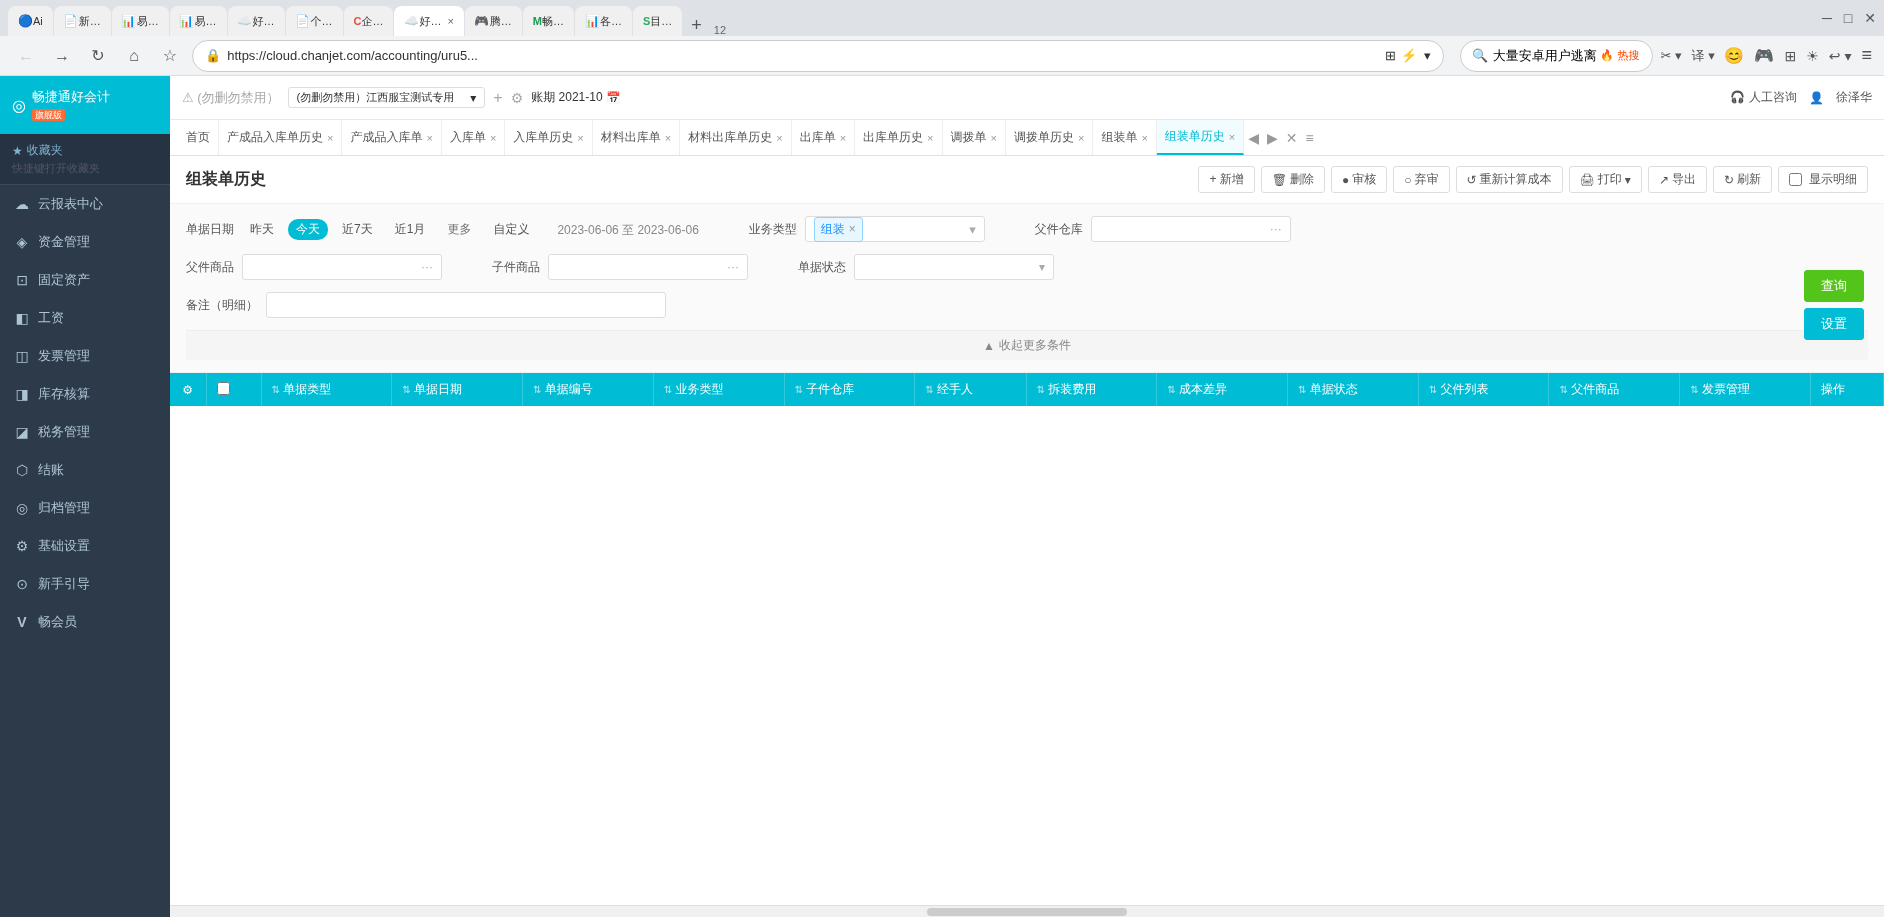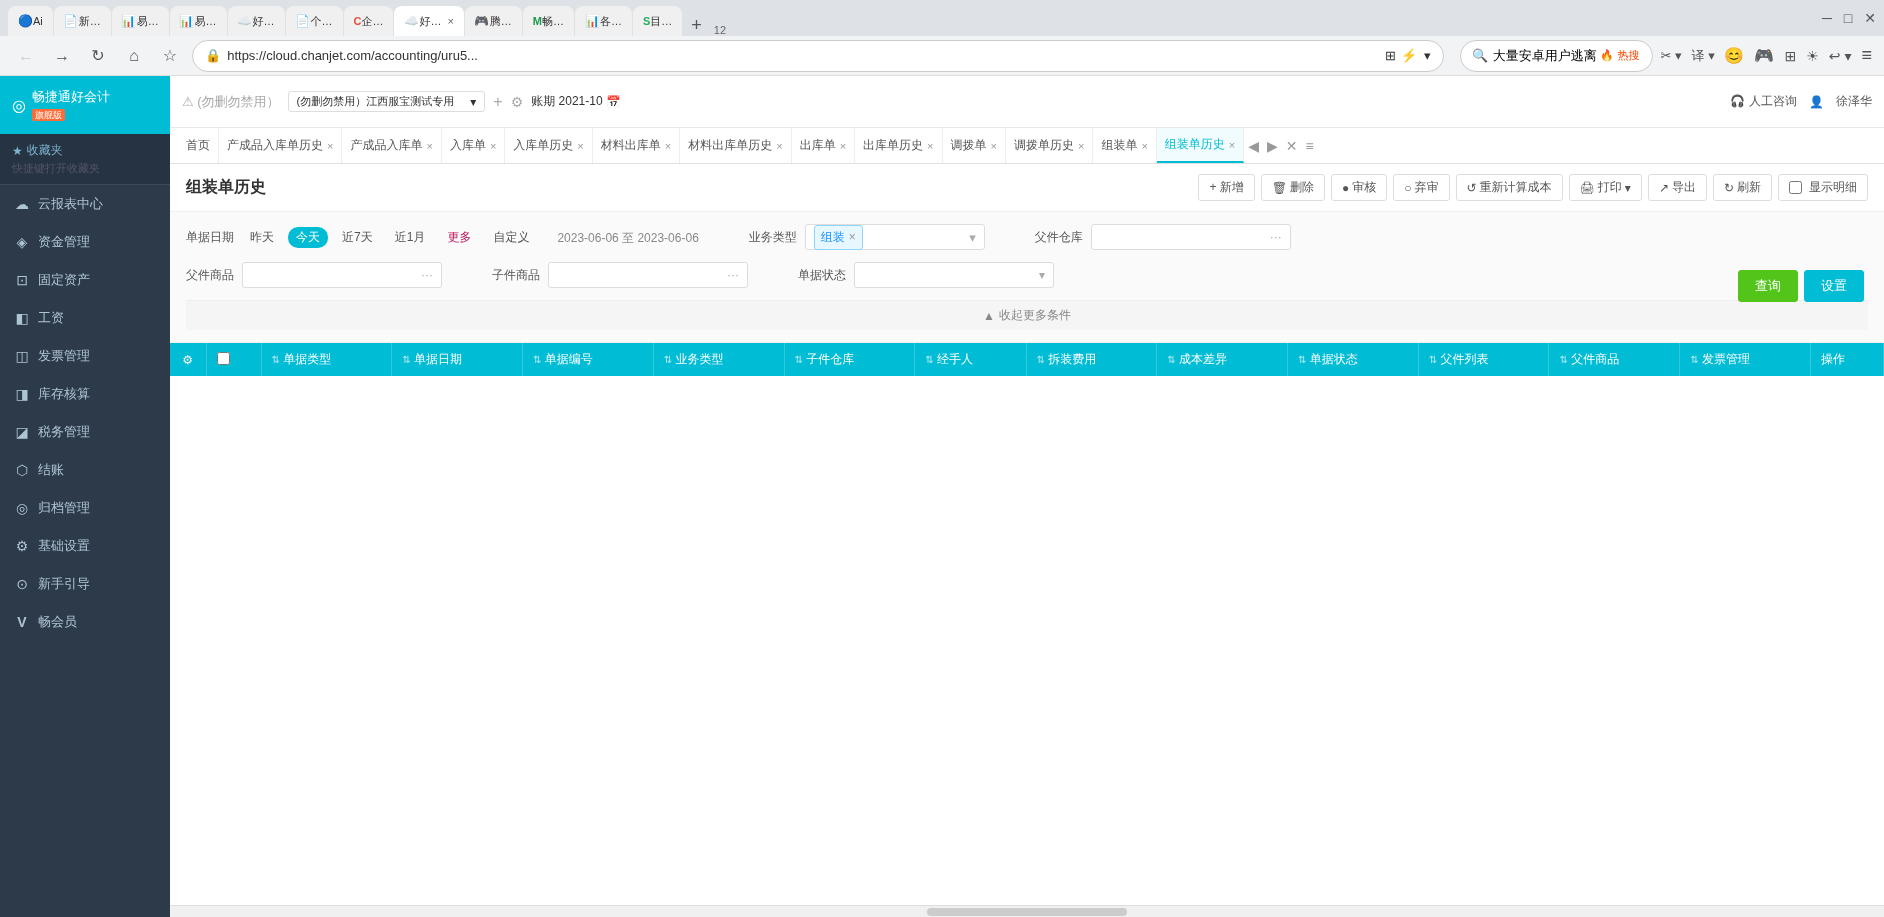--- a/index.html
+++ b/index.html
@@ -34,21 +34,21 @@
     .favorites-title { color: #7fb3d0; font-size: 12px; display: flex; align-items: center; gap: 4px; }
     .favorites-subtitle { color: #556; font-size: 11px; margin-top: 2px; }
     .sidebar-nav { flex: 1; overflow-y: auto; }
     .sidebar-item { display: flex; align-items: center; padding: 10px 14px; color: #adc4d4; font-size: 13px; cursor: pointer; gap: 8px; }
     .sidebar-item .icon { width: 16px; height: 16px; display: flex; align-items: center; justify-content: center; font-size: 14px; }
 
     
     .main-content { flex: 1; display: flex; flex-direction: column; overflow: hidden; }
 
     
-    .app-header { background: #fff; border-bottom: 1px solid #e8e8e8; padding: 0 12px; height: 52px; display: flex; align-items: center; gap: 8px; }
+    .app-header { background: #fff; border-bottom: 1px solid #e8e8e8; padding: 0 12px; height: 44px; display: flex; align-items: center; gap: 8px; }
     .company-selector { display: flex; align-items: flex-end; gap: 16px; font-size: 12px; color: #333; cursor: pointer; border: 1px solid #ddd; padding: 2px 8px; border-radius: 3px; }
     .period-selector { display: flex; align-items: center; gap: 4px; font-size: 12px; color: #333; }
     .header-right { margin-left: auto; display: flex; align-items: center; gap: 12px; font-size: 12px; color: #555; }
 
     
     .tab-bar { background: #fff; border-bottom: 1px solid #e0e0e0; display: flex; align-items: center; padding: 0 8px; height: 36px; overflow: hidden; }
     .page-tab { display: flex; align-items: center; padding: 0 8px; height: 100%; font-size: 12px; color: #555; cursor: pointer; border-right: 1px solid #eee; white-space: nowrap; gap: 4px; flex-shrink: 0; }
     .page-tab.active { color: #00bcd4; border-bottom: 2px solid #00bcd4; background: #f0fcfd; }
     .page-tab .close-btn { color: #999; font-size: 11px; }
     .tab-nav-btn { padding: 0 4px; color: #999; cursor: pointer; font-size: 14px; }
@@ -69,21 +69,21 @@
     .filter-item { display: flex; align-items: center; gap: 8px; }
     .filter-label { font-size: 12px; color: #555; white-space: nowrap; }
     .date-filter { display: flex; align-items: flex-end; gap: 6px; }
     .date-btn { padding: 2px 8px; font-size: 12px; color: #555; cursor: pointer; border-radius: 3px; }
     .date-btn.active { background: #00bcd4; color: white; border-radius: 10px; }
     .date-range { font-size: 12px; color: #888; margin-top: 2px; }
     .filter-input { border: 1px solid #ddd; border-radius: 3px; padding: 3px 8px; font-size: 12px; min-width: 160px; height: 26px; }
     .filter-tag { display: inline-flex; align-items: center; gap: 4px; background: #e6f7ff; border: 1px solid #91d5ff; color: #1890ff; padding: 3px 6px; border-radius: 3px; font-size: 12px; }
     .filter-tag .tag-close { cursor: pointer; color: #999; }
     .filter-dropdown { display: flex; align-items: center; border: 1px solid #ddd; border-radius: 3px; padding: 2px 8px; font-size: 12px; min-width: 200px; height: 26px; cursor: pointer; background: white; gap: 4px; }
-    .more-btn { color: #be185d; font-size: 12px; cursor: pointer; }
+    .more-btn { color: #737373; font-size: 12px; cursor: pointer; }
     .collapse-bar { text-align: center; padding: 6px; background: #f5f5f5; border-top: 1px solid #eee; cursor: pointer; color: #888; font-size: 12px; display: flex; align-items: center; justify-content: center; gap: 4px; }
 
     
     .data-table-container { overflow-x: auto; }
     .data-table { width: 100%; border-collapse: collapse; }
     .data-table th { background: #00bcd4; color: white; padding: 8px 10px; font-size: 12px; font-weight: normal; text-align: left; white-space: nowrap; border-right: 1px solid rgba(255,255,255,0.2); cursor: pointer; }
     .data-table th:first-child { width: 36px; text-align: center; }
     .data-table th .sort-icon { font-size: 10px; color: rgba(255,255,255,0.7); }
     .checkbox-col { width: 36px; text-align: center; }
     .empty-state { text-align: center; padding: 60px; color: #ccc; font-size: 14px; }
@@ -436,20 +436,26 @@
 
           <div class="filter-item" style="margin-left: 30px;">
             <span class="filter-label">单据状态</span>
             <div class="filter-dropdown" style="min-width:200px;">
               <span style="flex:1;"></span>
               <span style="color:#aaa;">▾</span>
             </div>
           </div>
         </div>
 
+        <div class="filter-row">
+          <div class="filter-item">
+            <span class="filter-label">备注（明细）</span>
+            <input class="filter-input" style="min-width: 400px;">
+          </div>
+        </div>
 
         <div class="collapse-bar">
           <span>▲</span>
           <span>收起更多条件</span>
         </div>
       </div>
 
       <div class="data-table-container">
         <table class="data-table">
           <thead>
@@ -516,21 +522,21 @@
           <tbody>
             <tr>
               <td colspan="15">
                 <div class="empty-state"></div>
               </td>
             </tr>
           </tbody>
         </table>
       </div>
 
-      <div style="position:fixed;right:20px;top:270px;display:flex;flex-direction:row;gap:6px;">
+      <div style="position:fixed;right:20px;top:270px;display:flex;flex-direction:column;gap:6px;">
         <button class="action-btn" style="background:#52c41a;color:white;border-color:#52c41a;padding:6px 16px;font-size:13px;">
           <span>查询</span>
         </button>
         <button class="action-btn" style="background:#00bcd4;color:white;border-color:#00bcd4;padding:6px 16px;font-size:13px;">
           <span>设置</span>
         </button>
       </div>
 
     </div>
 

